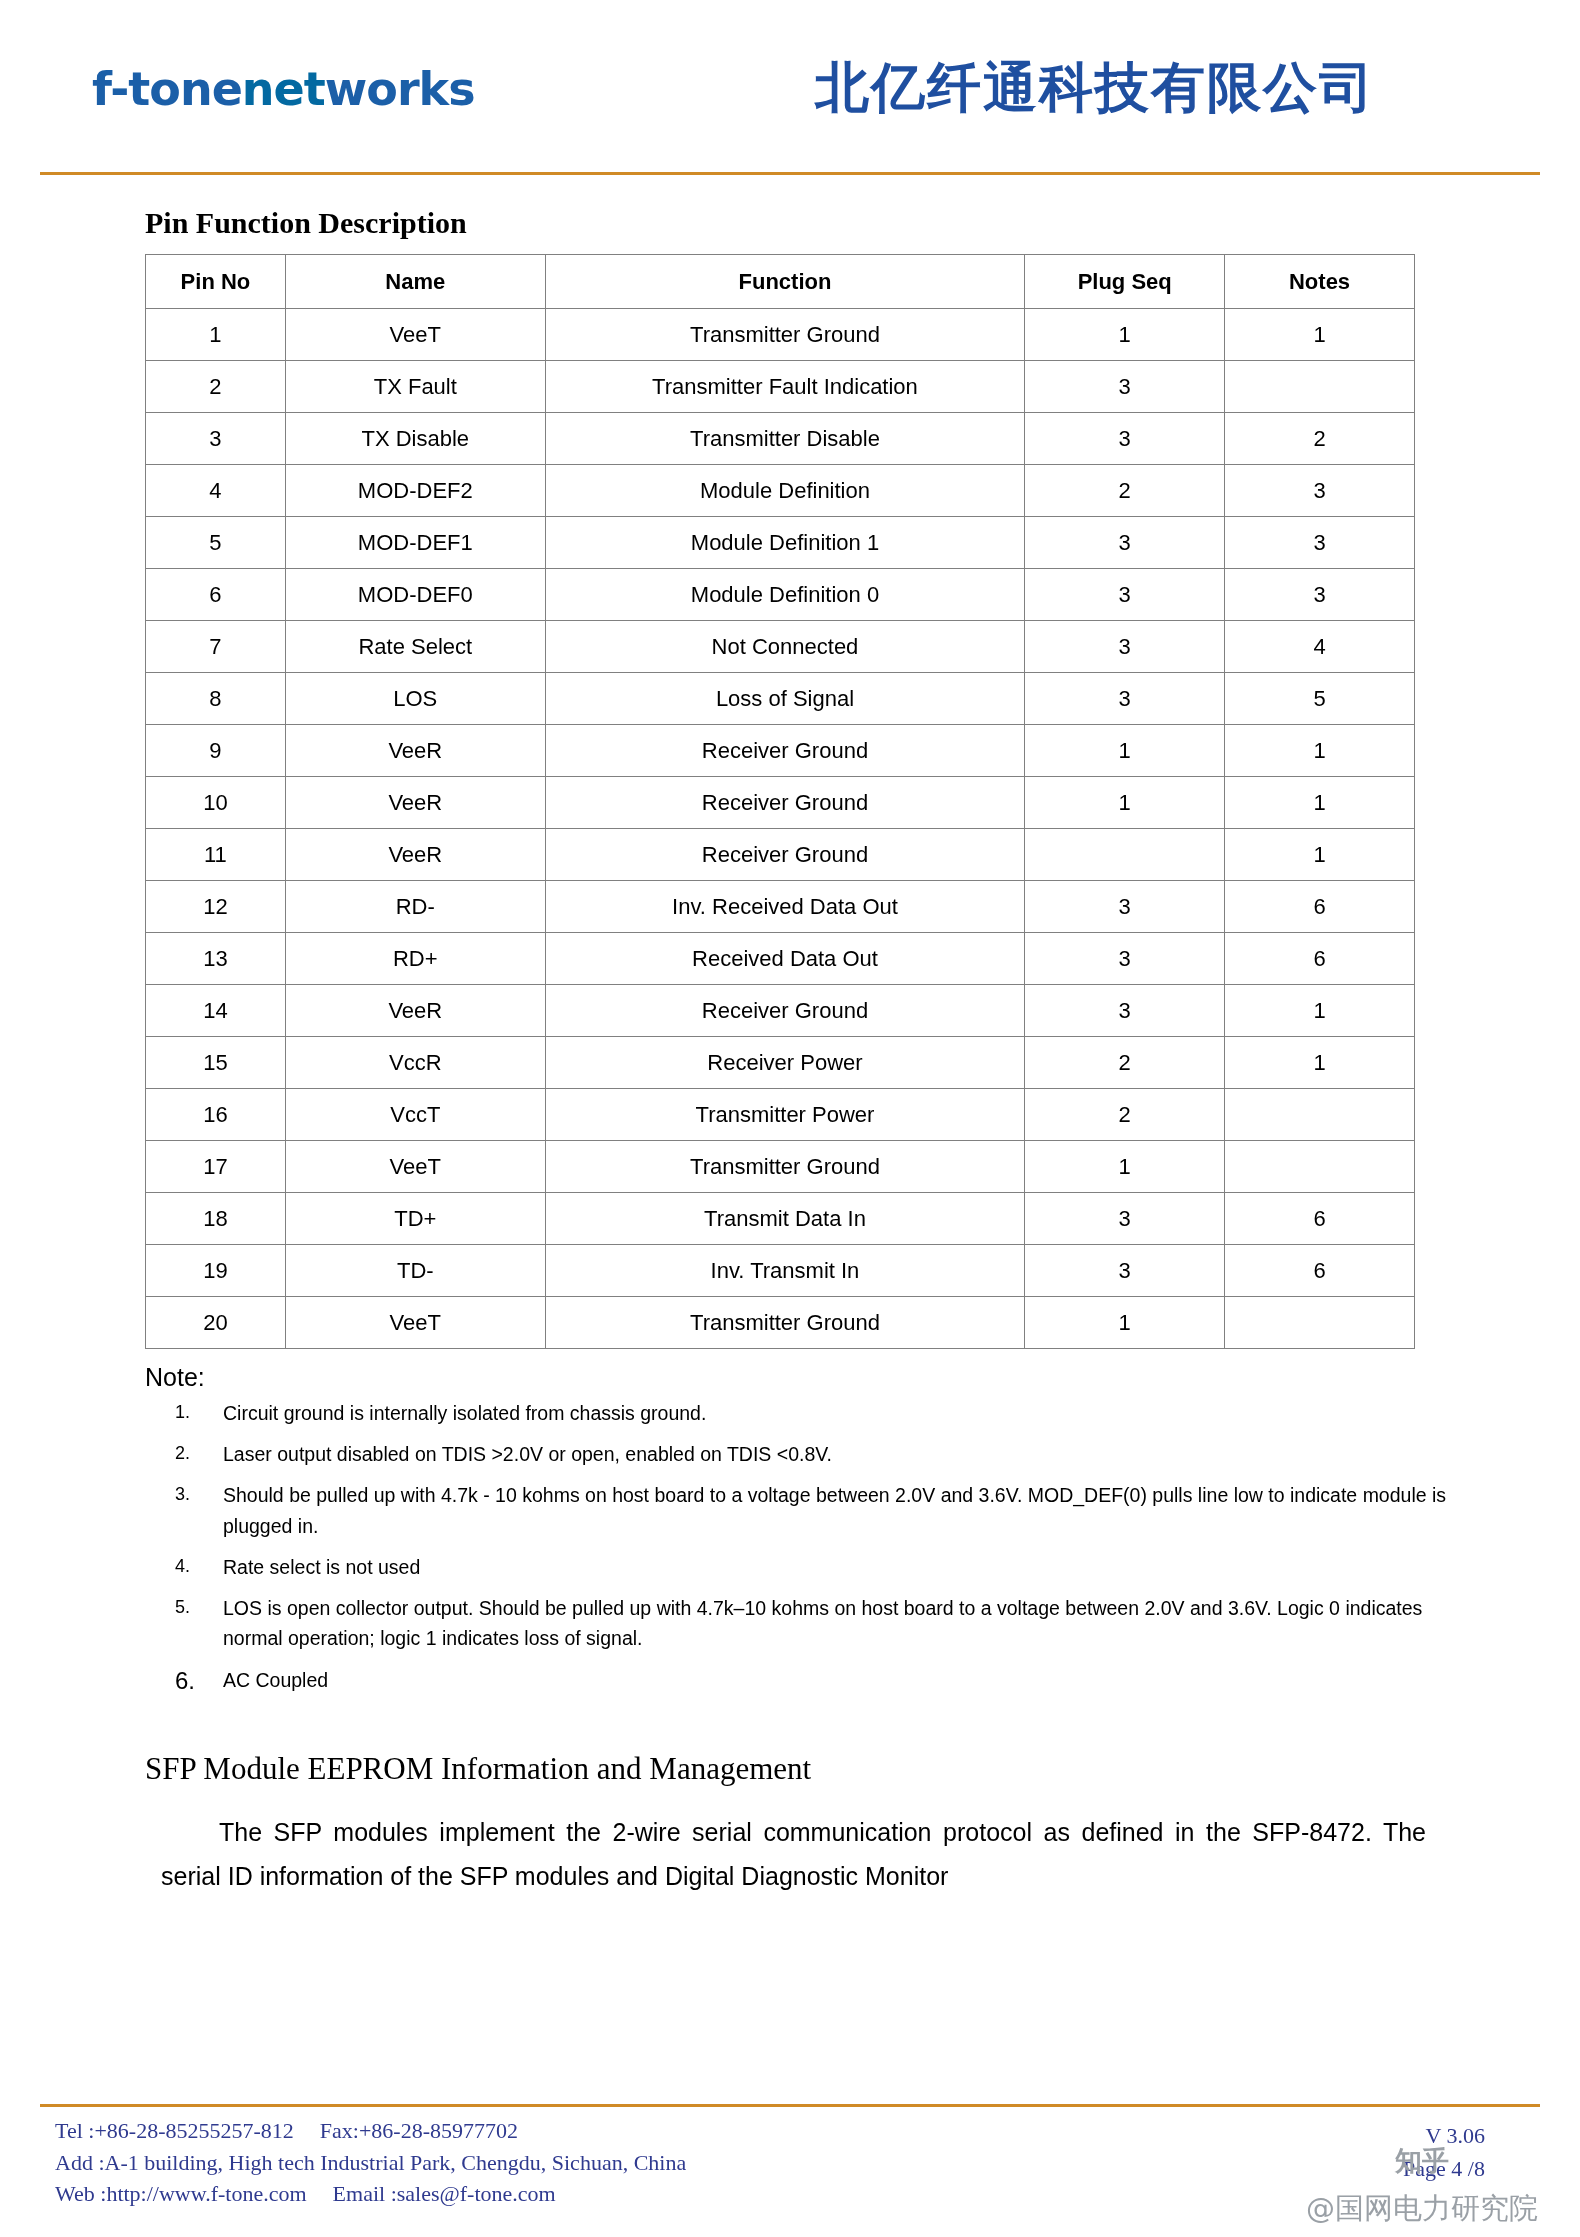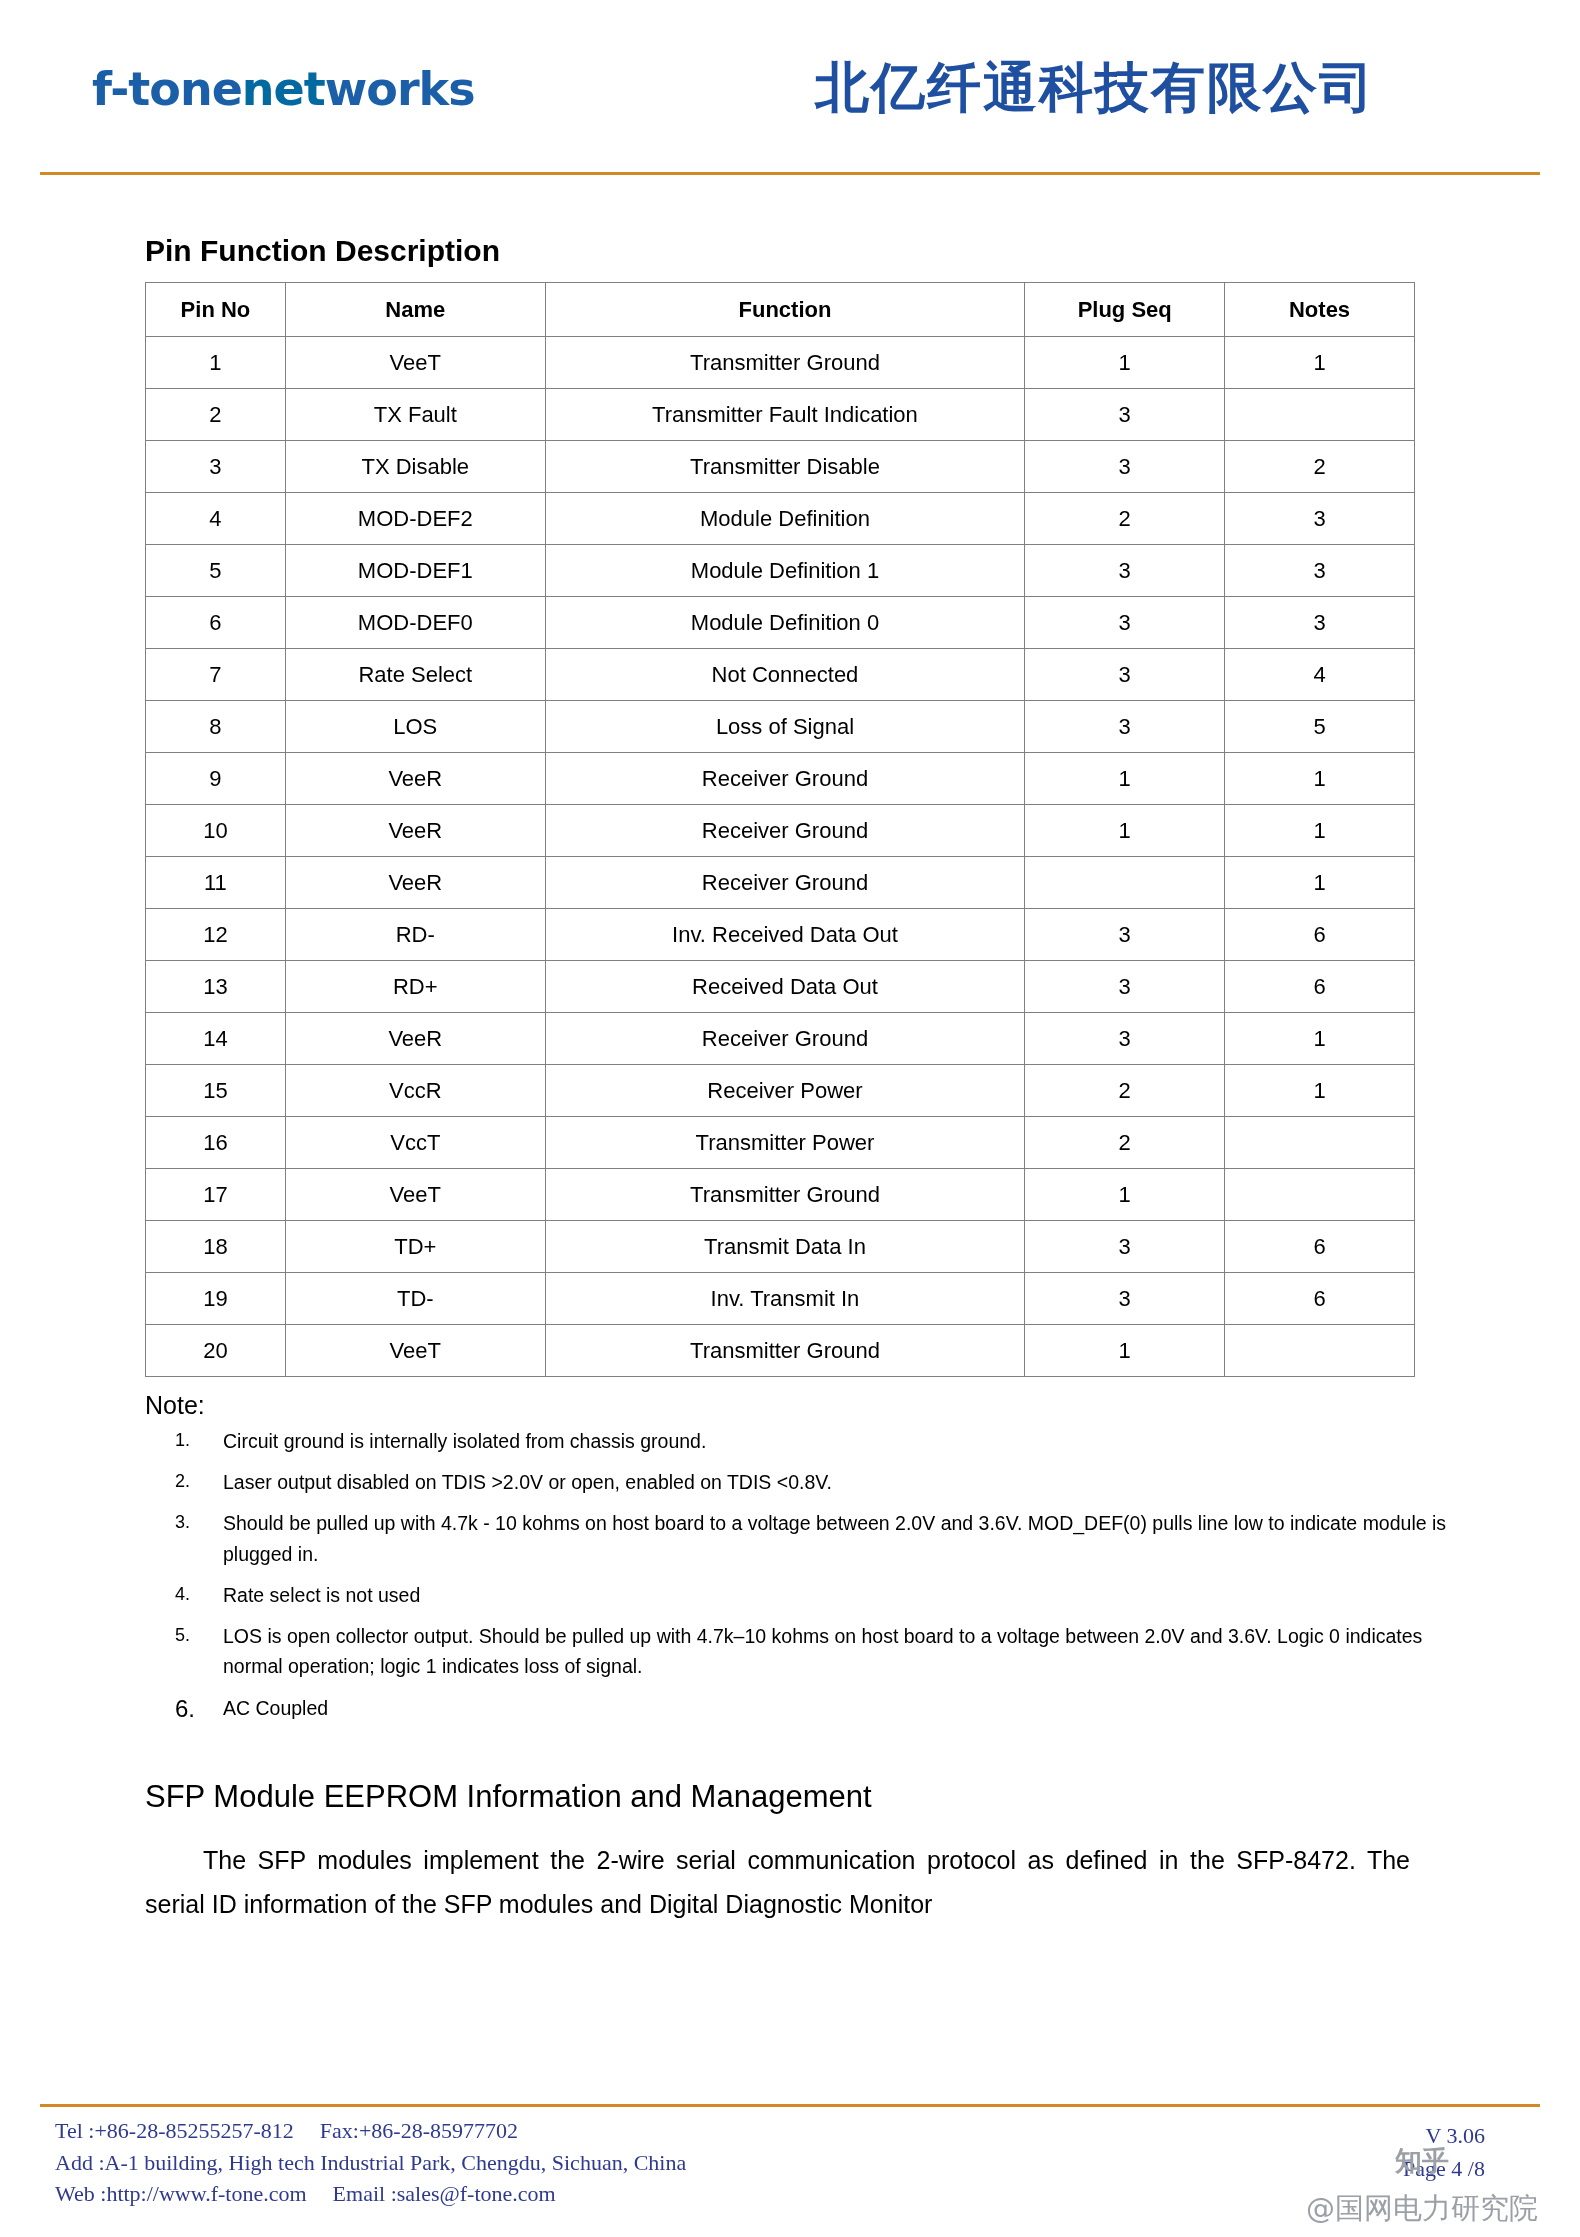--- a/index.html
+++ b/index.html
@@ -62,22 +62,22 @@
   }
 
   
   .content {
     padding: 30px 120px 0 145px;
     box-sizing: border-box;
   }
   h2.section-title {
     font-size: 30px;
     font-weight: bold;
-    margin: 36px 0 14px 0;
-    font-family: Liberation Sans, sans-serif;
+    margin: 8px 0 14px 0;
+    font-family: Liberation Serif, serif;
   }
   h2.section-title.sub2 {
     font-weight: normal;
     font-size: 31px;
     margin-top: 56px;
     margin-bottom: 24px;
   }
 
   
   table.pin-table {
@@ -133,21 +133,21 @@
     font-size: 24px;
     top: -3px;
   }
 
   
   p.body-par {
     font-size: 25px;
     line-height: 1.75;
     text-align: justify;
     text-justify: inter-word;
-    margin: 0;
+    margin: 16px;
     text-indent: 58px;
     width: 1265px;
   }
 
   
   .footer-rule {
     position: absolute;
     left: 40px;
     right: 40px;
     bottom: 130px;

